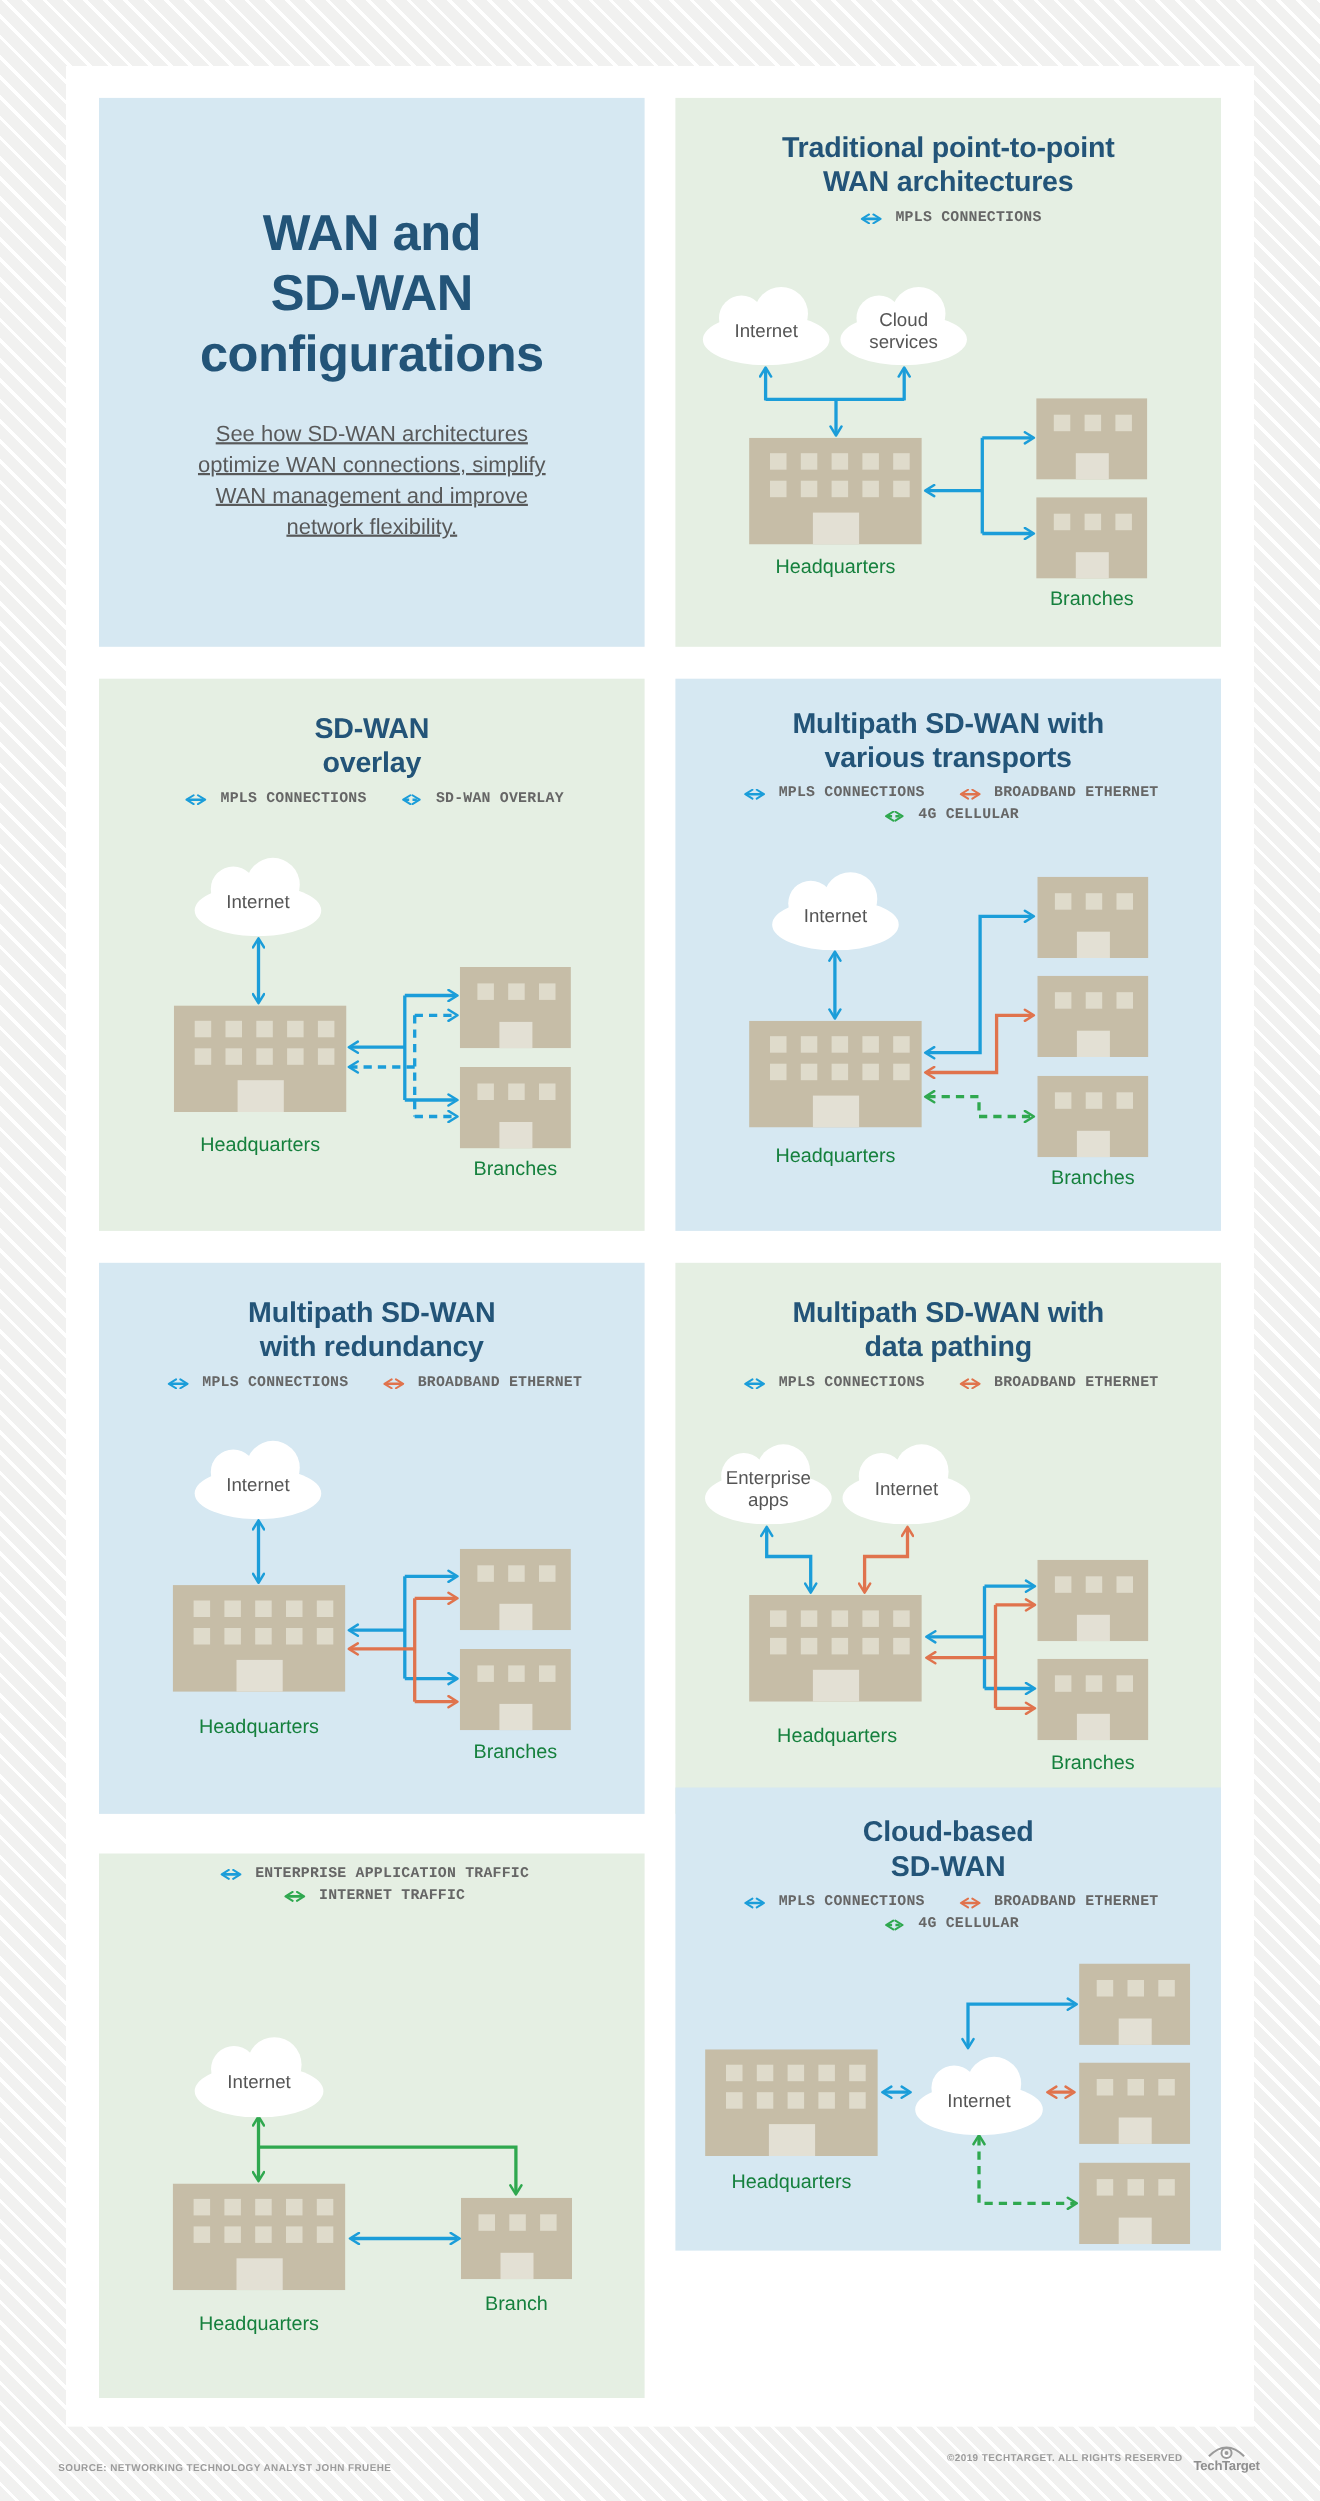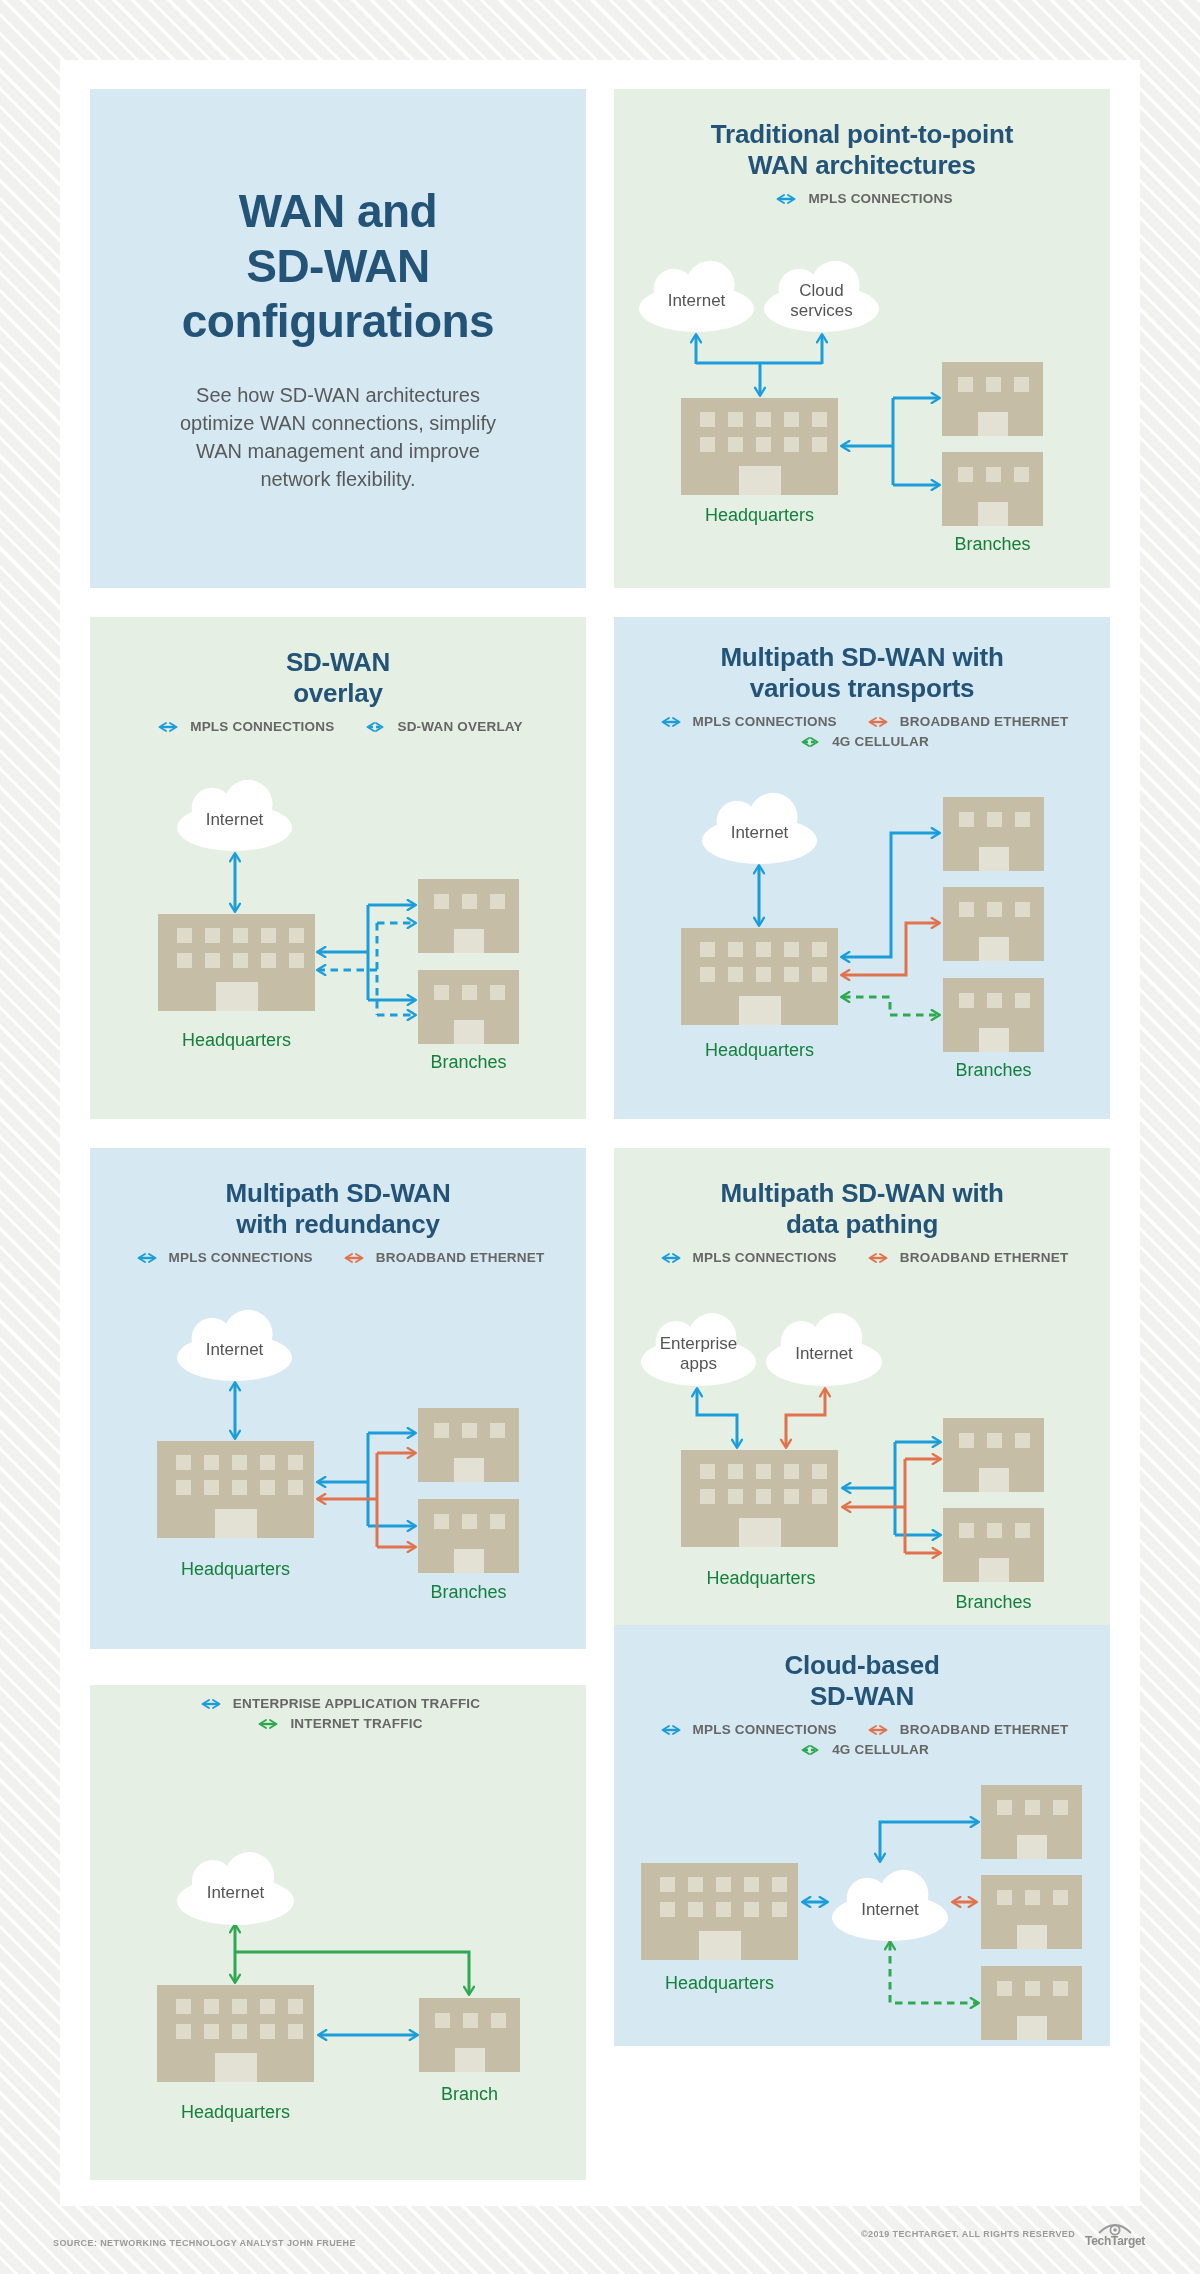--- a/index.html
+++ b/index.html
@@ -16,25 +16,25 @@
   #p2{left:554px;top:29px;height:499px;}
   #p3{left:30px;top:557px;height:502px;}
   #p4{left:554px;top:557px;height:502px;}
   #p5{left:30px;top:1088px;height:501px;}
   #p6{left:554px;top:1088px;height:501px;}
   #p7{left:30px;top:1625px;height:495px;}
   #p8{left:554px;top:1565px;height:421px;}
 
   .intro{display:flex;flex-direction:column;justify-content:center;align-items:center;text-align:center;}
   .big-title{font-size:46px;font-weight:800;color:#235478;line-height:1.2;letter-spacing:-0.5px;}
-  .intro-sub{margin-top:32px;max-width:340px;font-size:20px;color:#58595a;line-height:1.4;}
+  .intro-sub{margin-top:32px;max-width:340px;font-size:20px;color:#58595a;line-height:1.4;text-decoration:underline;}
 
   .ptitle{margin-top:30px;text-align:center;font-size:26px;font-weight:700;color:#235478;line-height:1.18;letter-spacing:-0.2px;}
   .ptitle.tight{margin-top:25px;}
-  .legend{margin-top:11px;display:flex;justify-content:center;align-items:center;gap:26px;}
+  .legend{margin-top:11px;display:flex;justify-content:center;align-items:center;gap:26px;font-family:Liberation Mono, monospace;}
   .legend.second{margin-top:5px;}
   .lg{display:flex;align-items:center;gap:7px;font-size:13.5px;font-weight:600;color:#666;letter-spacing:0.2px;white-space:nowrap;}
   .la{flex:0 0 auto;}
 
   .diagram{position:absolute;left:0;top:130px;right:0;bottom:0;}
   #p7 .diagram{top:145px;}
   .wires{position:absolute;left:0;top:0;}
 
   .sB{stroke:#1b9dd9;stroke-width:2.4;fill:none;}
   .sO{stroke:#e0734d;stroke-width:2.4;fill:none;}

